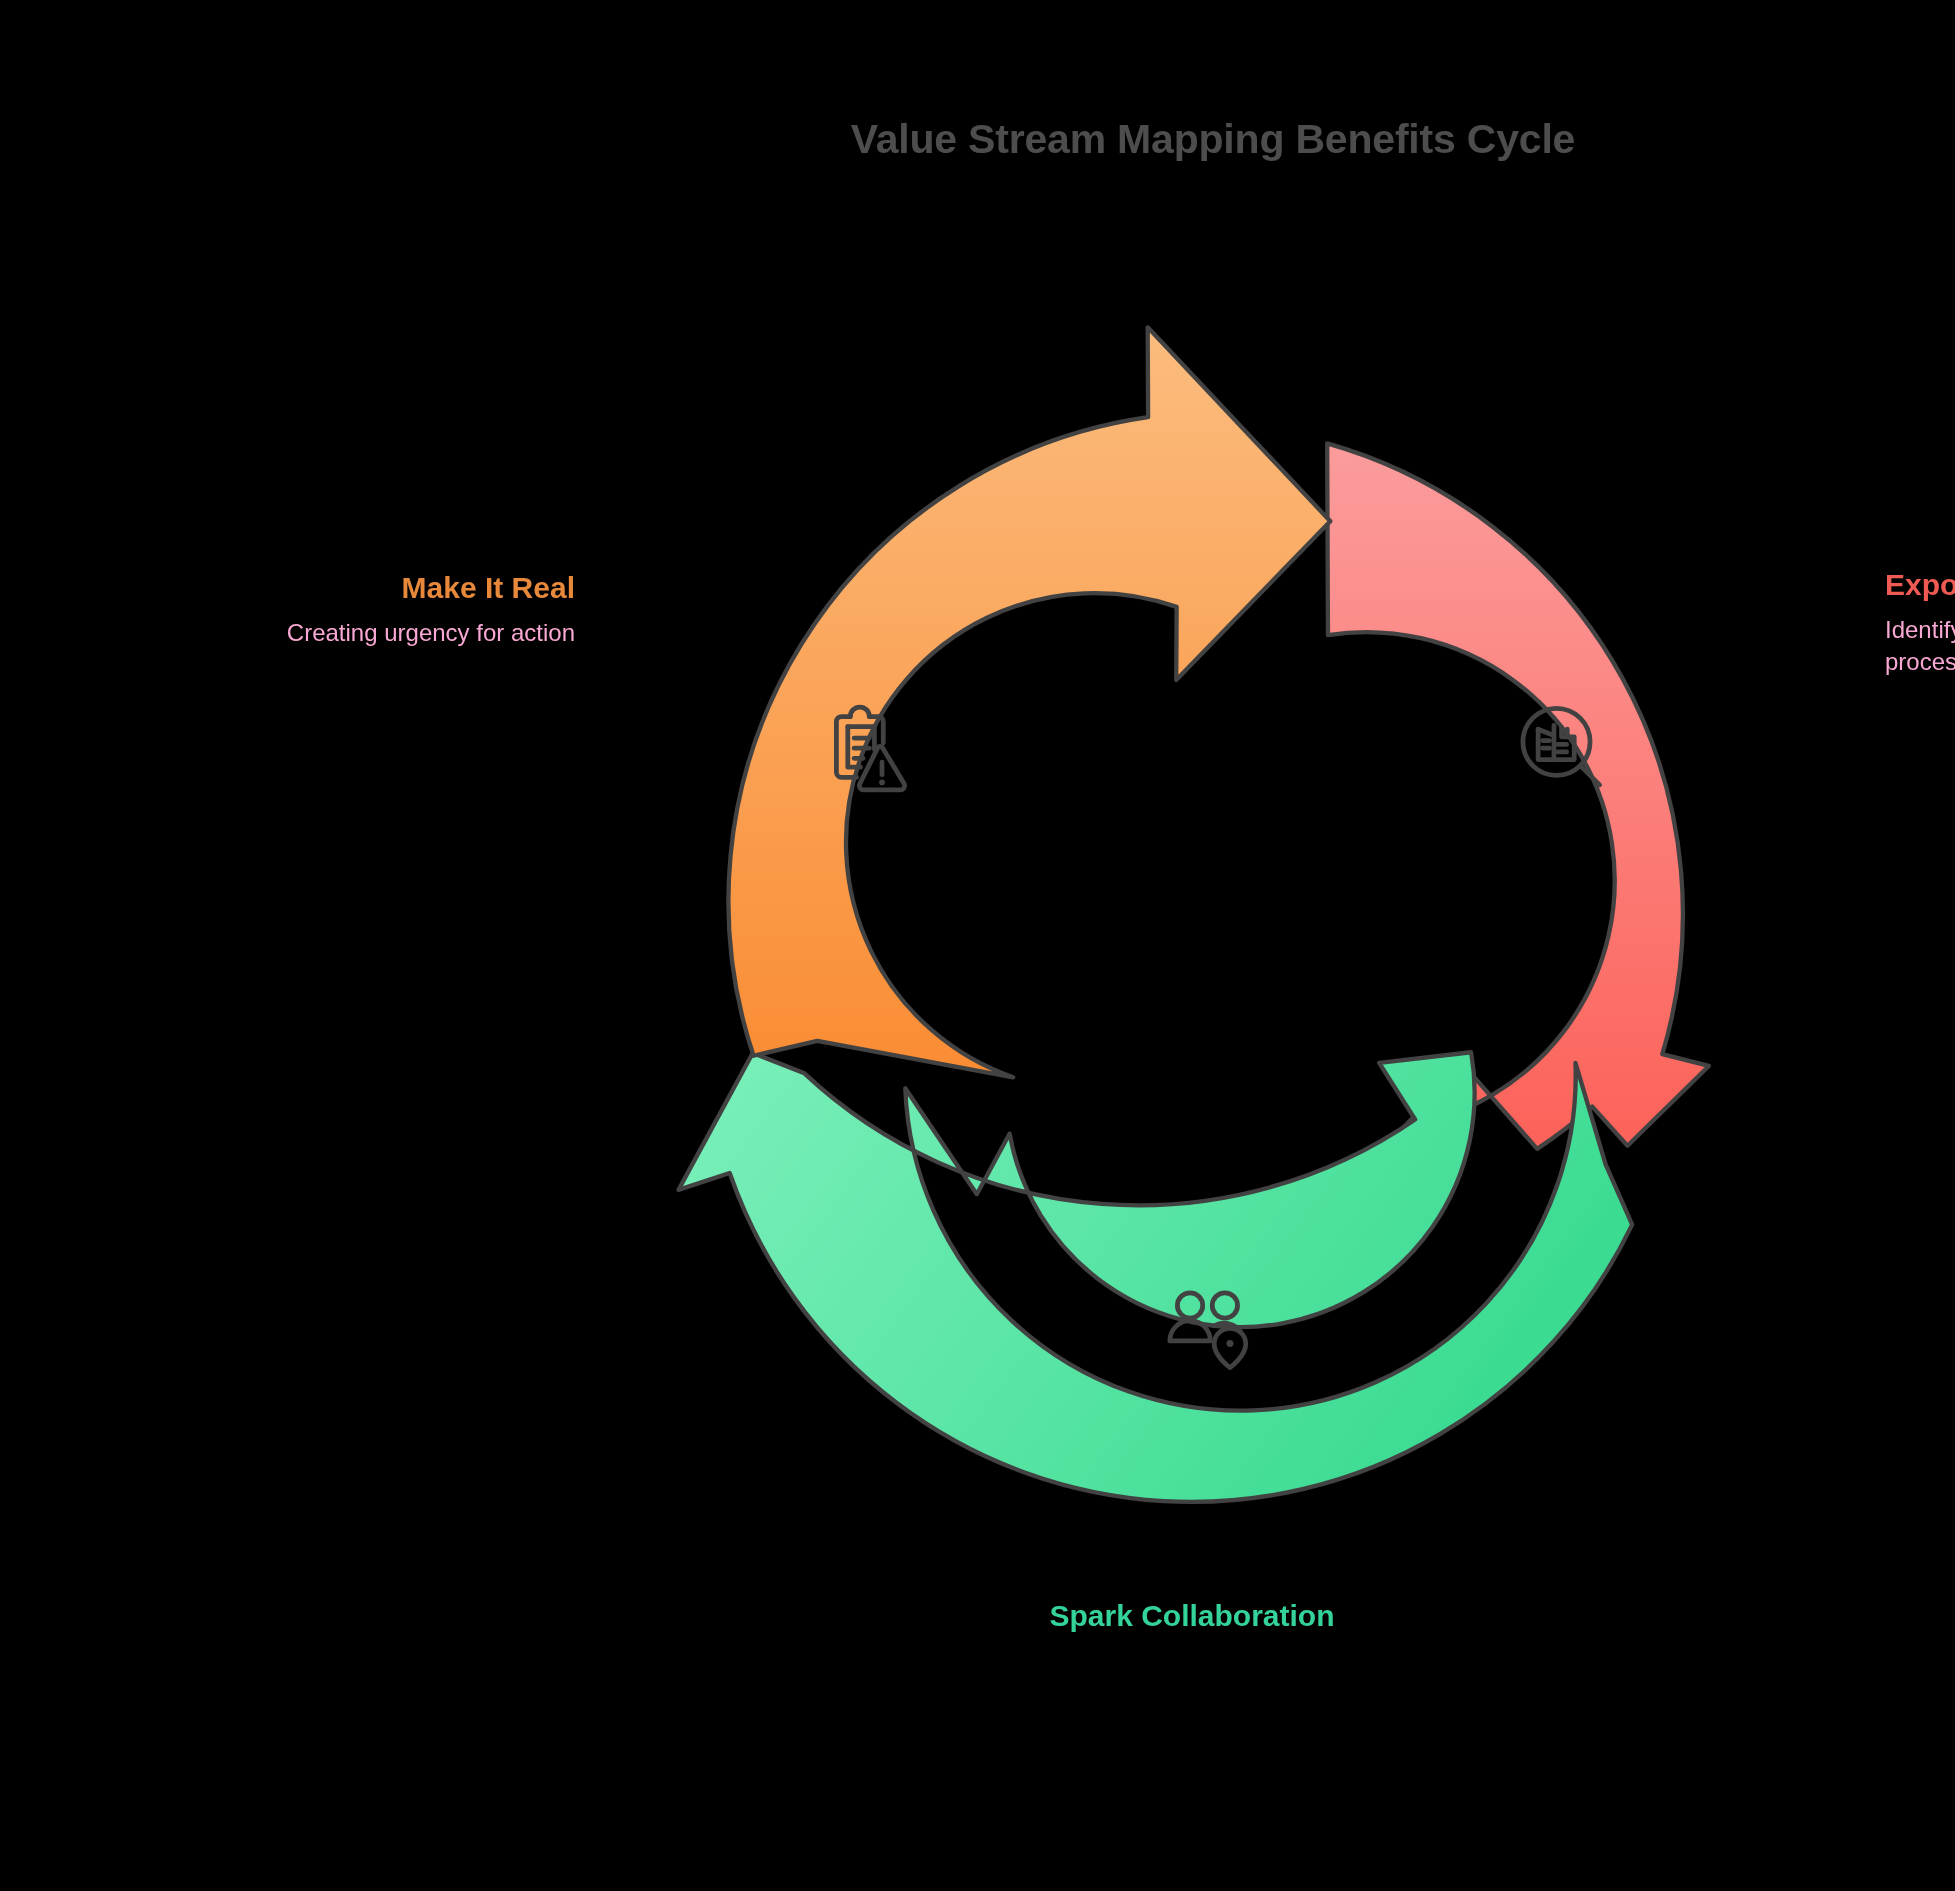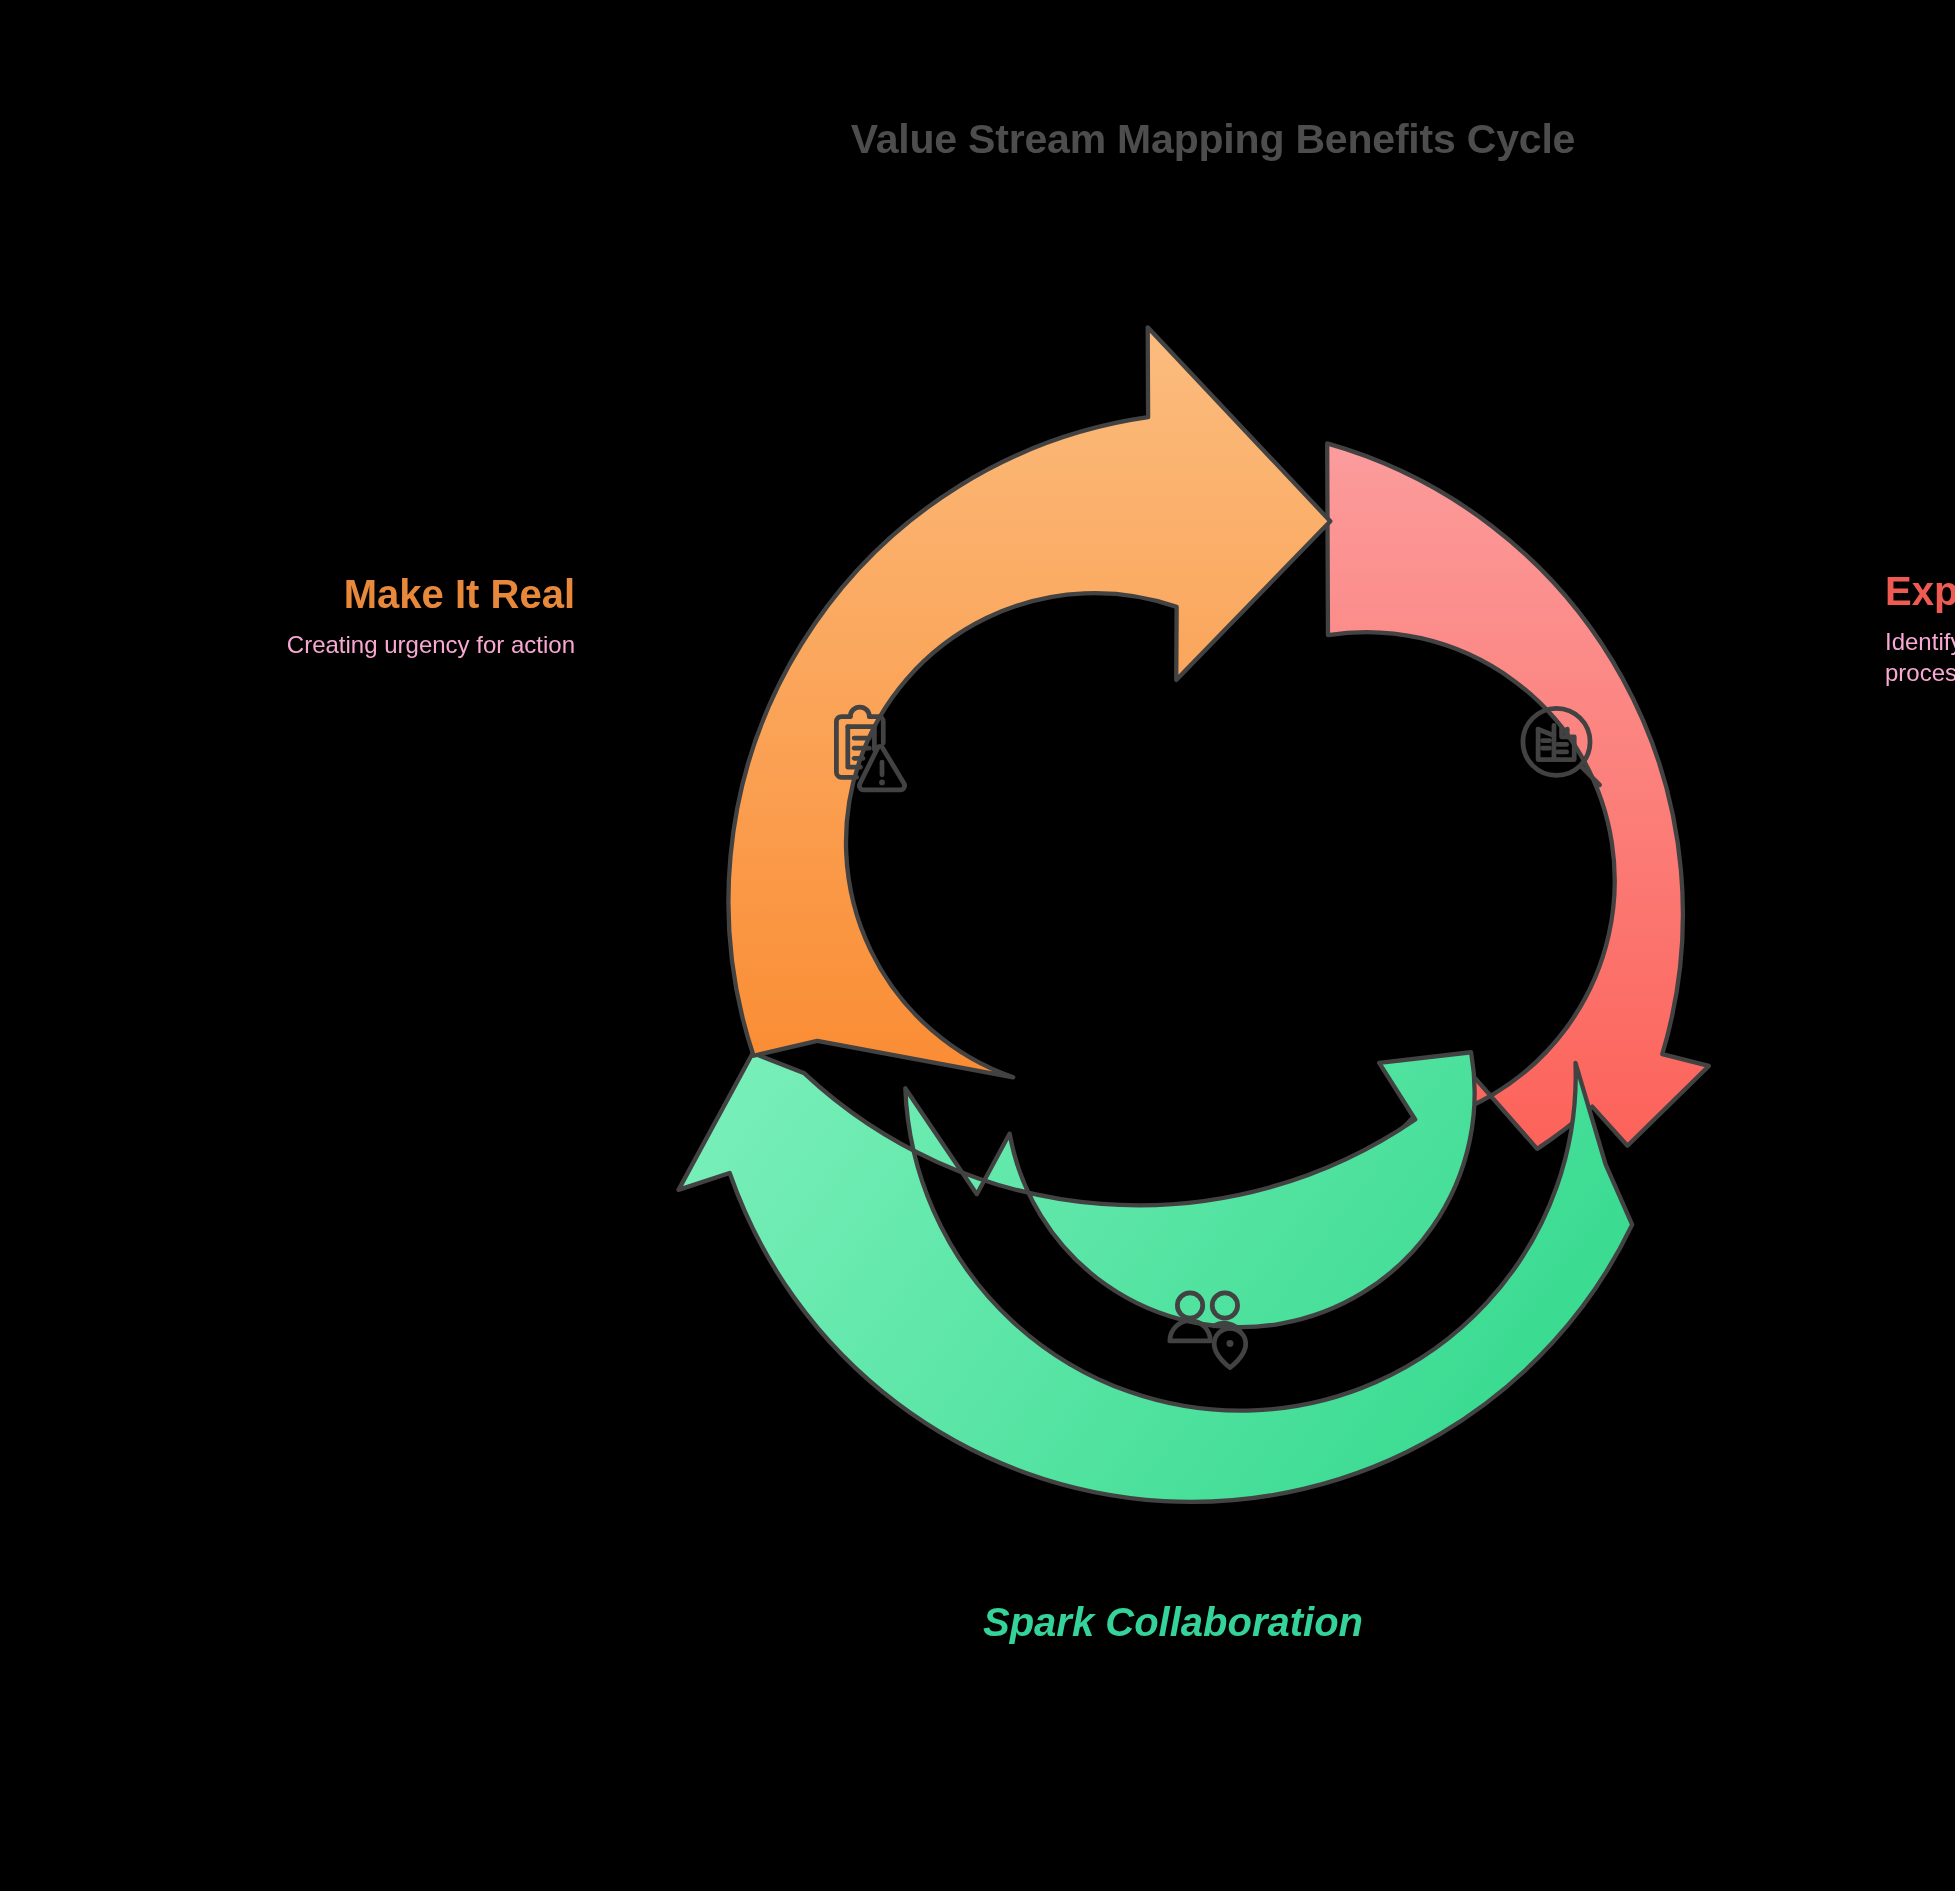--- a/index.html
+++ b/index.html
@@ -43,21 +43,21 @@
     top: 0;
     width: 2426px;
     height: 1891px;
   }
 
   
   .label-block {
     position: absolute;
   }
   .label-title {
-    font-size: 40px;
+    font-size: 30px;
     font-weight: bold;
     line-height: 1.15;
     margin: 0;
     white-space: nowrap;
   }
   .label-desc {
     font-size: 24px;
     font-weight: normal;
     color: #f9a8d4;
     line-height: 1.32;
@@ -74,25 +74,24 @@
   }
   
   .label-left {
     left: 59px;
     top: 571px;
     width: 516px;
     text-align: right;
   }
   
   .label-bottom {
-    left: 743px;
+    left: 762px;
     top: 1599px;
     width: 860px;
     text-align: center;
-    font-style: italic;
   }
   .label-bottom .label-desc {
     padding-top: 13.3px;
   }
   .desc-line { display: block; }
 </style>
 </head>
 <body>
 
 <div class="canvas">

